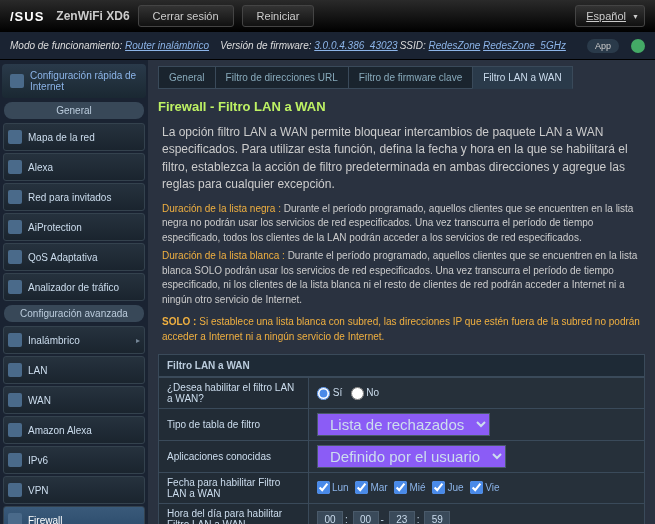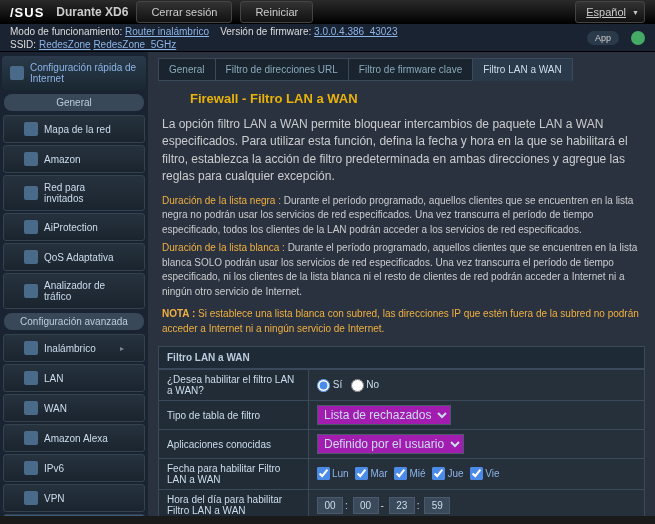--- a/index.html
+++ b/index.html
@@ -1,76 +1,76 @@
 <!DOCTYPE html>
 <html><head>
 <meta charset="utf-8">
 <style>
 * { box-sizing: border-box; margin: 0; padding: 0; }
 body { font-family: Arial, sans-serif; font-size: 11px; background: #1a1a1a; color: #ddd; width: 655px; height: 524px; overflow: hidden; }
 
-.topbar { height: 24px; background: linear-gradient(#2a2a2a, #000); display: flex; align-items: center; padding: 0 10px; gap: 8px; }
+.topbar { height: 32px; background: linear-gradient(#2a2a2a, #000); display: flex; align-items: center; padding: 0 10px; gap: 8px; }
 .logo { color: #fff; font-weight: bold; font-size: 13px; letter-spacing: 1px; }
 .model { color: #ccc; font-size: 12px; font-weight: bold; margin-left: 4px; }
 .topbtn { background: linear-gradient(#333,#111); border: 1px solid #444; color: #ccc; padding: 4px 14px; font-size: 11px; border-radius: 3px; cursor: pointer; }
 .spacer { flex: 1; }
 .lang { background: linear-gradient(#333,#111); border: 1px solid #444; color: #ccc; padding: 4px 18px 4px 10px; font-size: 11px; border-radius: 3px; position: relative; cursor: pointer; text-decoration: underline; }
 .lang::after { content: "▼"; font-size: 7px; position: absolute; right: 5px; top: 7px; }
 
 .infobar { height: 28px; background: #1a2332; display: flex; align-items: center; padding: 0 10px; font-size: 10px; gap: 6px; border-bottom: 1px solid #000;}
 .infolink { color: #8cb4e8; text-decoration: underline; cursor: pointer; }
 .infolabel { color: #ddd; }
 .pill { background: #2a3a4a; border-radius: 8px; padding: 2px 8px; color: #ccc; font-size: 9px; margin-left: auto; cursor: pointer;}
 .globe { width: 14px; height: 14px; border-radius: 50%; background: #4a6; margin-left: 6px;}
 
 .container { display: flex; height: calc(524px - 60px); }
 .sidebar { width: 148px; background: #1a2332; padding: 4px 2px; overflow-y: auto; }
 .side-top { background: linear-gradient(#2a3a4a,#1a2832); border-radius: 4px; padding: 6px 8px; display: flex; align-items: center; gap: 6px; color: #8cb4e8; font-size: 10px; margin-bottom: 4px; cursor:pointer;}
 .side-head { background: #384858; color: #bcd; font-size: 10px; text-align: center; padding: 3px; border-radius: 8px; margin: 4px 2px; }
-.side-item { background: linear-gradient(#26323e,#1a242e); border: 1px solid #34424e; border-radius: 3px; margin: 2px 1px; padding: 6px 20px; display: flex; align-items: center; gap: 6px; color: #cde; font-size: 10px; cursor: pointer; }
+.side-item { background: linear-gradient(#26323e,#1a242e); border: 1px solid #34424e; border-radius: 3px; margin: 2px 1px; padding: 6px 4px; display: flex; align-items: center; gap: 6px; color: #cde; font-size: 10px; cursor: pointer; }
 .side-item.active { background: linear-gradient(#3a5a7a,#2a4a6a); color: #fff; }
 .side-item .arrow { margin-left: auto; font-size: 8px; color: #789; }
 .sic { width:14px; height:14px; border-radius:2px; background:#4a6a8a; flex-shrink:0; display:inline-block;}
 
 .main { flex: 1; background: #2a3240; overflow-y: auto; padding: 6px 10px 10px 10px;}
 .tabs { display: flex; gap: 0; margin-bottom: 2px;}
 .tab { padding: 5px 10px; background: #1a242e; color: #8ab; font-size: 10px; border: 1px solid #3a4a5a; cursor: pointer; margin-right: -1px;}
 .tab.active { background: #2a3a4a; color: #cde; border-bottom: 1px solid #2a3a4a; }
 
-.section-title { color: #eab308; font-size: 13px; font-weight: bold; padding: 8px 0 10px; margin-left: 32px; }
+.section-title { color: #bef264; font-size: 13px; font-weight: bold; padding: 8px 0 10px; }
 .body-text { color: #ccc; font-size: 12px; line-height: 1.45; padding: 0 4px 8px; }
 .body-text2 { color: #ccc; font-size: 10px; line-height: 1.45; padding: 0 4px 4px; }
 .highlight { color: #f0b040; }
 .note { color: #f0b040; font-size: 10px; line-height: 1.45; padding: 4px; }
 
 .blockhead { background: #1e2a36; color: #bcd; font-size: 10px; font-weight: bold; padding: 5px 8px; border: 1px solid #3a4a5a; margin-top: 6px;}
 
 table.form { width: 100%; border-collapse: collapse; }
 table.form td { border: 1px solid #3a4a5a; padding: 4px 8px; font-size: 10px; color: #cde; background: #26303a; }
 table.form td:first-child { width: 150px; background: #222c36;}
-select { background: #a21caf; color: #cde; border: 1px solid #4a5a6a; font-size: 12px; padding: 1px 2px;}
+select { background: #8b5cf6; color: #cde; border: 1px solid #4a5a6a; font-size: 15px; padding: 1px 8px;}
 input[type=text]{ background: #3a4a5a; color: #cde; border: 1px solid #4a5a6a; font-size: 10px; padding: 2px; width: 26px; text-align:center;}
 input[type=radio],input[type=checkbox]{ accent-color: #4a8ae8; vertical-align: middle;}
 .daycb { display:inline-flex; align-items:center; gap:2px; margin-right:4px; color:#8cb4e8;}
 .timesep{ color:#cde; margin:0 2px;}
 </style>
 </head>
 <body>
 
 <div class="topbar">
   <span class="logo">/SUS</span>
-  <span class="model">Durante XD6</span>
+  <span class="model">ZenWiFi XD6</span>
   <button class="topbtn">Cerrar sesión</button>
   <button class="topbtn">Reiniciar</button>
   <span class="spacer"></span>
   <div class="lang">Español</div>
 </div>
 
 <div class="infobar">
-  <div style="display:flex;flex-direction:column;gap:2px;">
+  <div style="display:flex;flex-direction:row;gap:2px;font-style:italic;">
     <div>
       <span class="infolabel">Modo de funcionamiento:</span>
       <span class="infolink">Router inalámbrico</span>
       &nbsp;&nbsp;
       <span class="infolabel">Versión de firmware:</span>
       <span class="infolink">3.0.0.4.386_43023</span>
     </div>
     <div>
       <span class="infolabel">SSID:</span>
       <span class="infolink">RedesZone</span>
@@ -87,21 +87,21 @@
         <span class="sic"></span>
         <span>Configuración rápida de Internet</span>
       </div>
     <div class="side-head">General</div>
     <div class="side-item">
         <span class="sic"></span>
         <span>Mapa de la red</span>
       </div>
     <div class="side-item">
         <span class="sic"></span>
-        <span>Amazon</span>
+        <span>Alexa</span>
       </div>
     <div class="side-item">
         <span class="sic"></span>
         <span>Red para invitados</span>
       </div>
     <div class="side-item">
         <span class="sic"></span>
         <span>AiProtection</span>
       </div>
     <div class="side-item">
@@ -150,21 +150,21 @@
       <div class="tab">General</div>
       <div class="tab">Filtro de direcciones URL</div>
       <div class="tab">Filtro de firmware clave</div>
       <div class="tab active">Filtro LAN a WAN</div>
     </div>
 
     <div class="section-title">Firewall - Filtro LAN a WAN</div>
     <div class="body-text">La opción filtro LAN a WAN permite bloquear intercambios de paquete LAN a WAN especificados. Para utilizar esta función, defina la fecha y hora en la que se habilitará el filtro, establezca la acción de filtro predeterminada en ambas direcciones y agregue las reglas para cualquier excepción.</div>
     <div class="body-text2"><span class="highlight">Duración de la lista negra :</span><span> Durante el período programado, aquellos clientes que se encuentren en la lista negra no podrán usar los servicios de red especificados. Una vez transcurra el período de tiempo especificado, todos los clientes de la LAN podrán acceder a los servicios de red especificados.</span></div>
     <div class="body-text2"><span class="highlight">Duración de la lista blanca :</span><span> Durante el período programado, aquellos clientes que se encuentren en la lista blanca SOLO podrán usar los servicios de red especificados. Una vez transcurra el período de tiempo especificado, ni los clientes de la lista blanca ni el resto de clientes de red podrán acceder a Internet ni a ningún otro servicio de Internet.</span></div>
-    <div class="note"><b>NOTA :</b><span> Si establece una lista blanca con subred, las direcciones IP que estén fuera de la subred no podrán acceder a Internet ni a ningún servicio de Internet.</span></div>
+    <div class="note"><b>SOLO :</b><span> Si establece una lista blanca con subred, las direcciones IP que estén fuera de la subred no podrán acceder a Internet ni a ningún servicio de Internet.</span></div>
 
     <div class="blockhead">Filtro LAN a WAN</div>
     <table class="form">
       <tbody>
           <tr>
             <td>¿Desea habilitar el filtro LAN a WAN?</td>
         <td>
           <label><input type="radio" name="en" checked="" style=""> <span>Sí</span></label>
           &nbsp;
           <label><input type="radio" name="en" style=""> <span>No</span></label>

